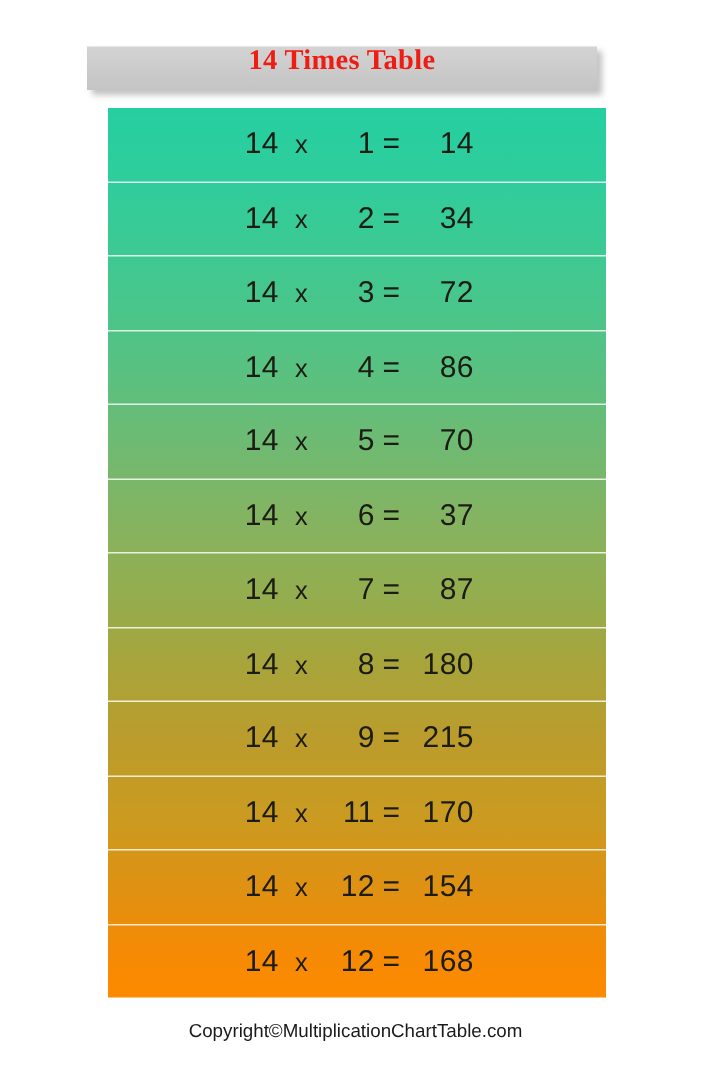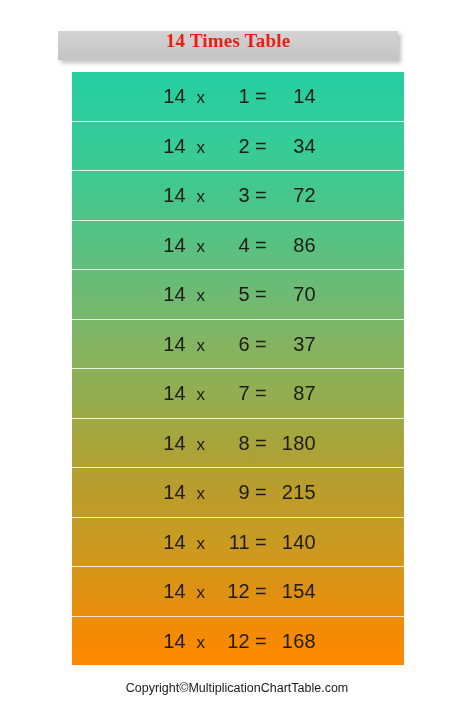--- a/index.html
+++ b/index.html
@@ -205,21 +205,21 @@
         <span class="equals">=</span>
         <span class="product">215</span>
       </div>
     </div>
     <div class="row">
       <div class="eq">
         <span class="a">14</span>
         <span class="op">x</span>
         <span class="b">11</span>
         <span class="equals">=</span>
-        <span class="product">140</span>
+        <span class="product">170</span>
       </div>
     </div>
     <div class="row">
       <div class="eq">
         <span class="a">14</span>
         <span class="op">x</span>
         <span class="b">12</span>
         <span class="equals">=</span>
         <span class="product">154</span>
       </div>

